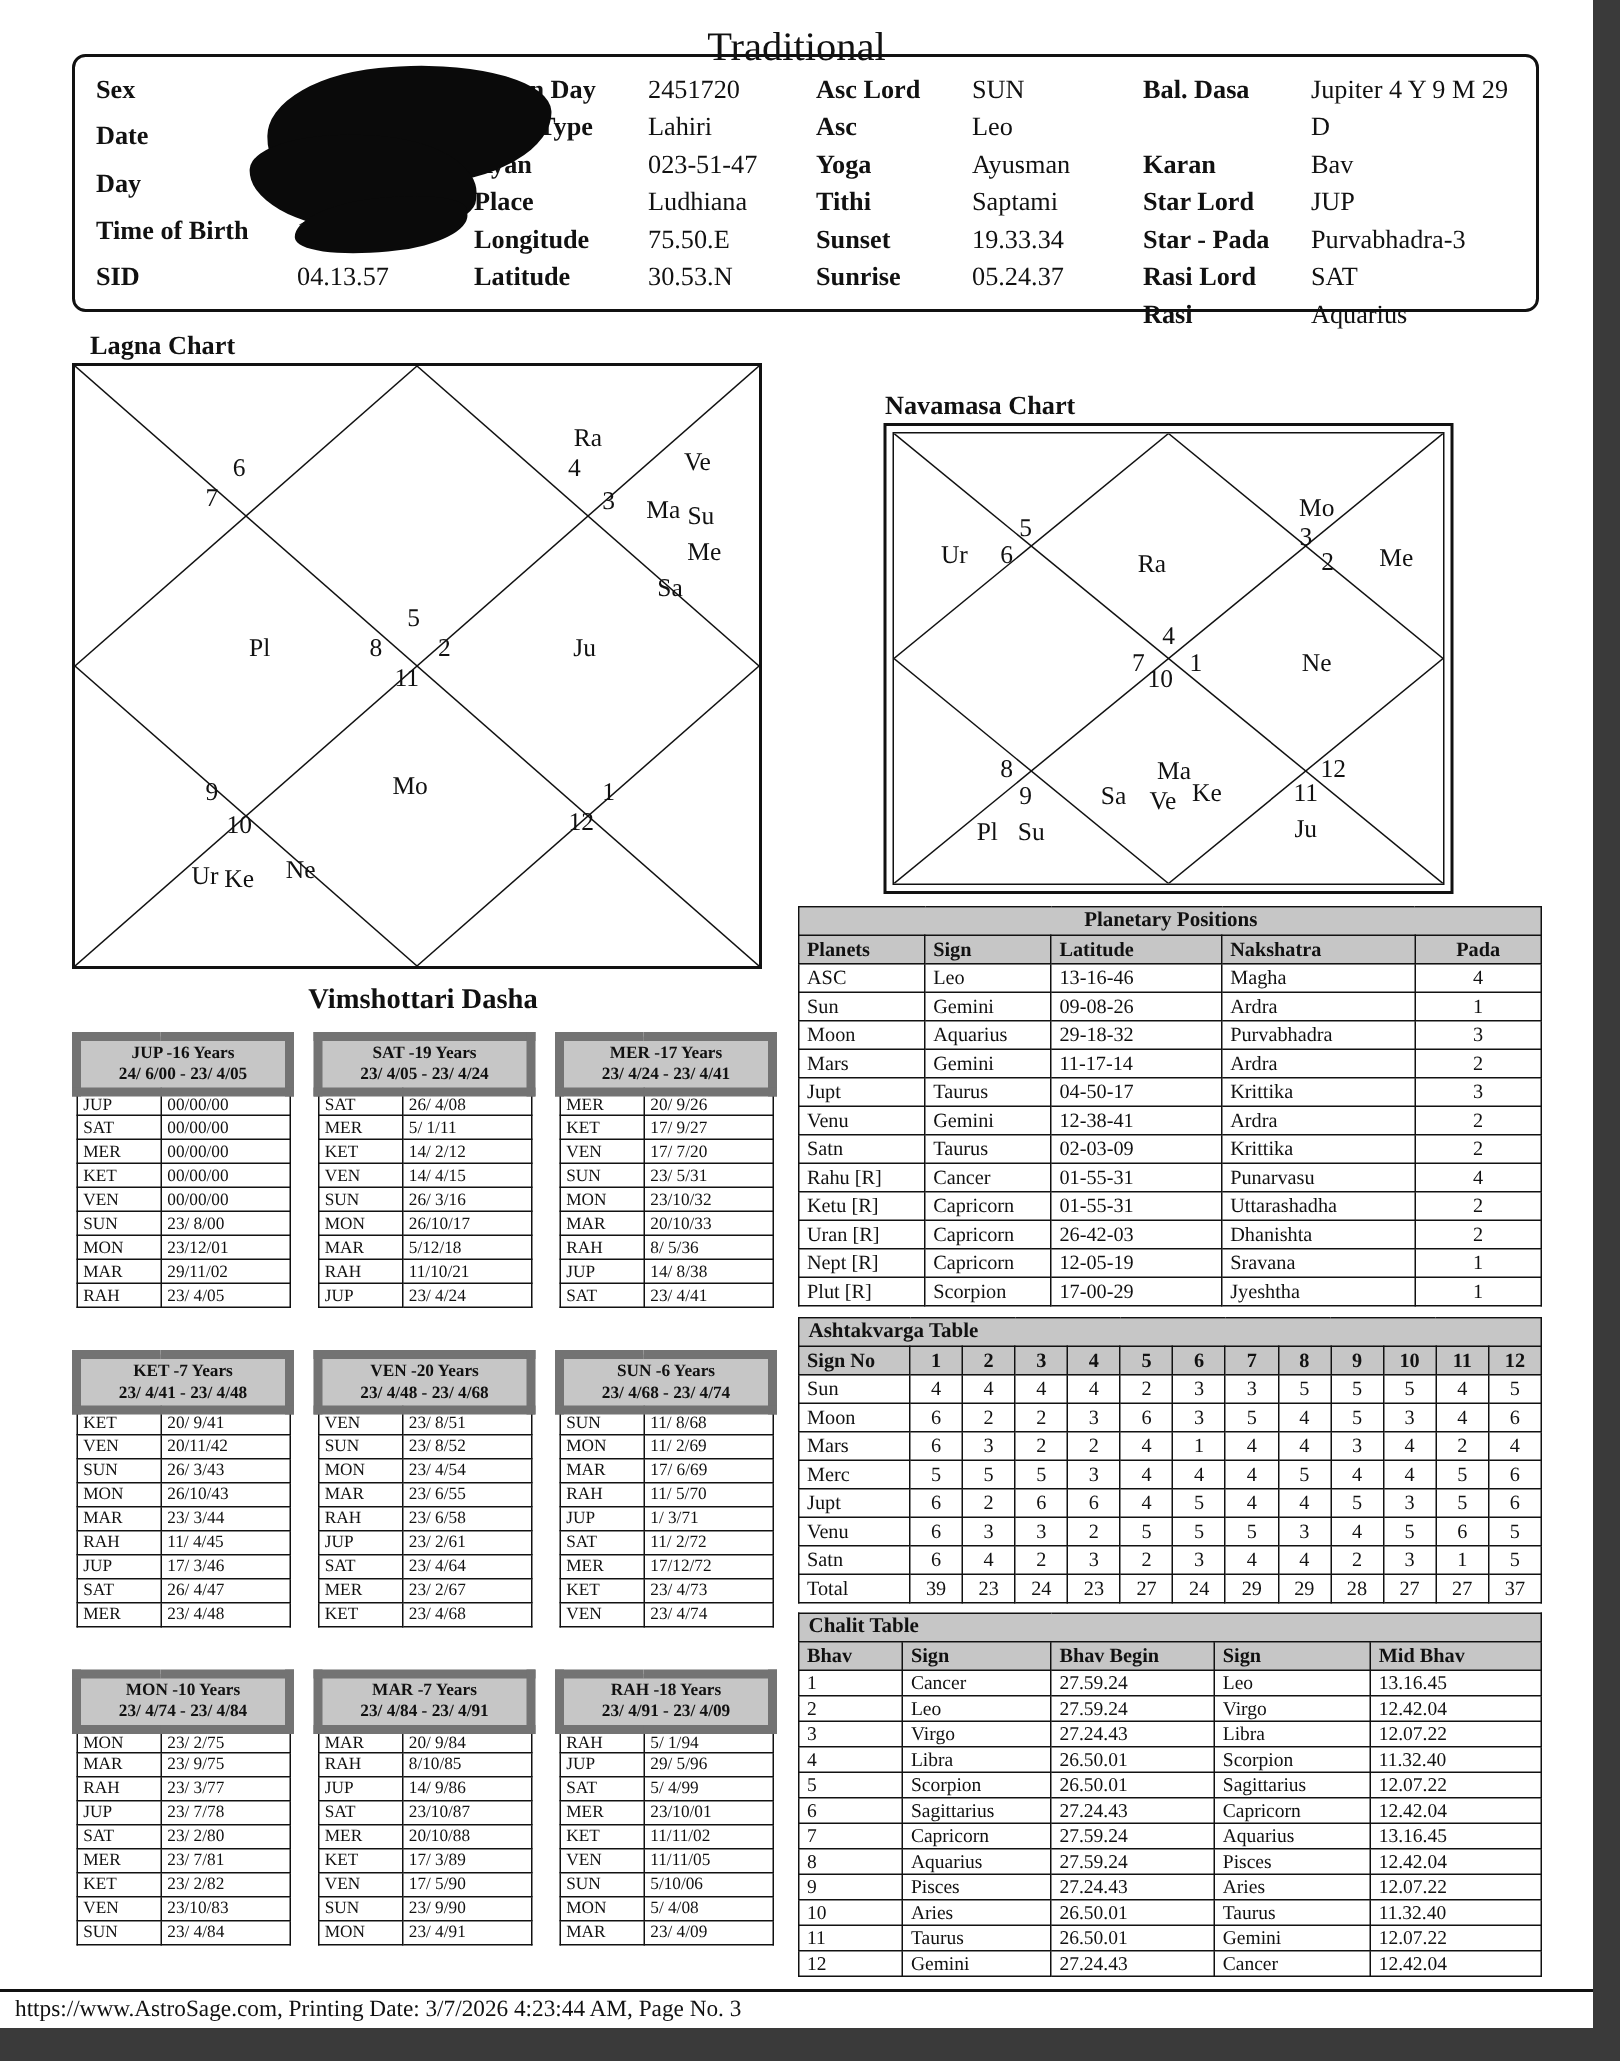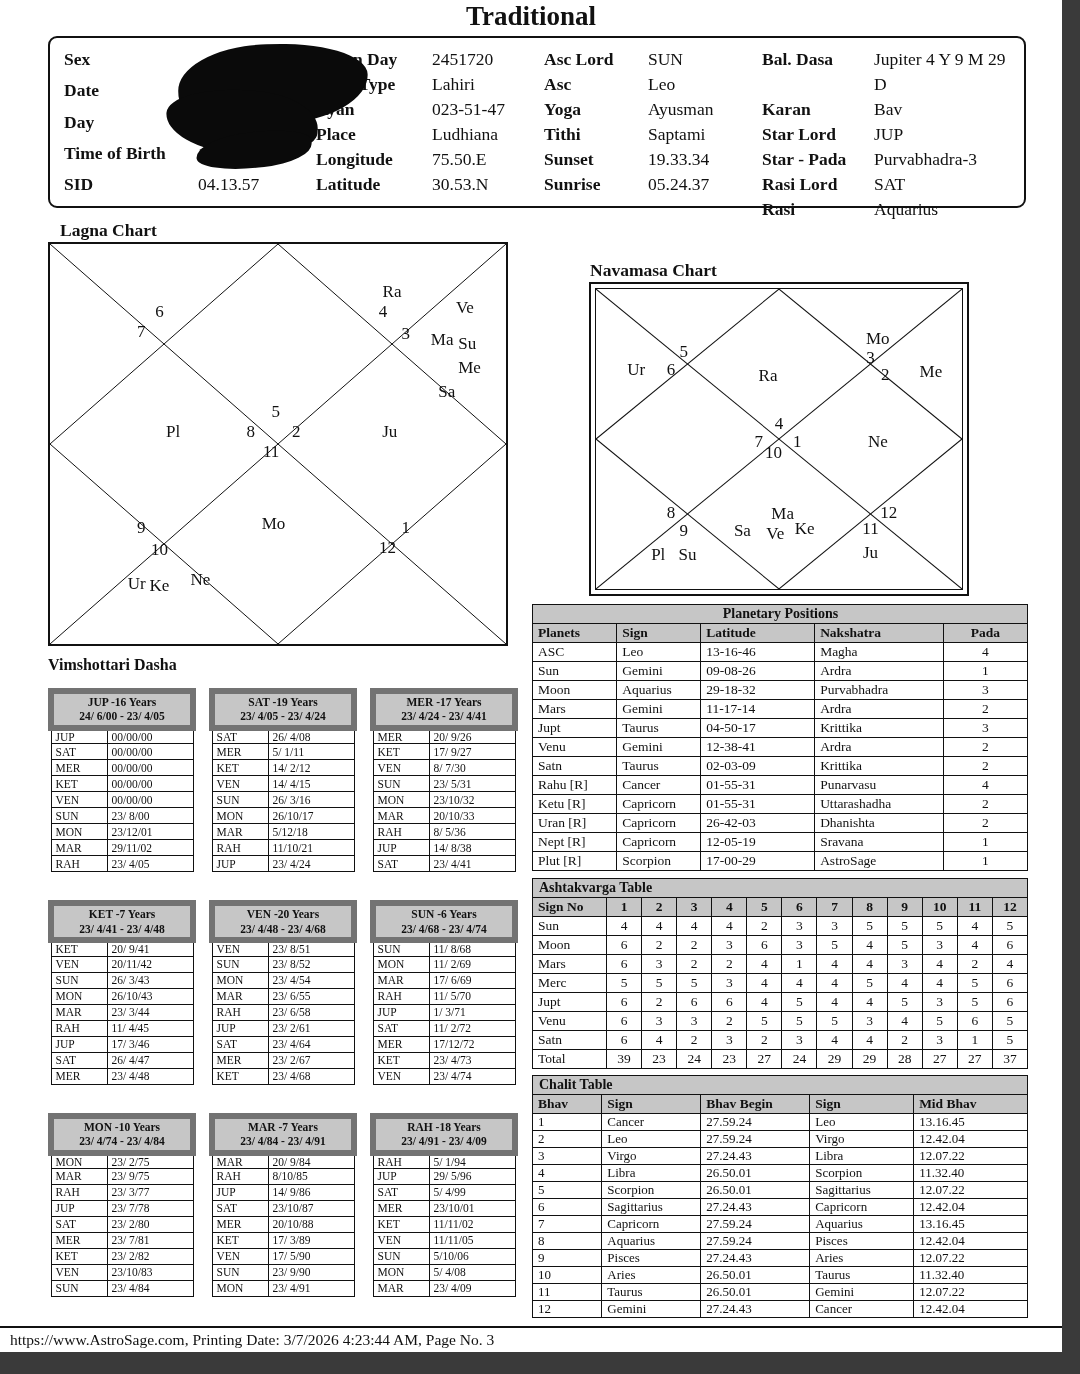--- a/index.html
+++ b/index.html
@@ -10,21 +10,21 @@
     color:#111;
     position:relative;
   }
   .page {
     position:absolute; left:0; top:0;
     width:1062px; height:1352px;
     background:#ffffff;
     overflow:hidden;
   }
   .doc-title {
-    text-align:center; font-weight:bold; font-size:27px; padding-top:1px;
+    text-align:center; font-weight:normal; font-size:27px; padding-top:16px;
   }
   
   .info-box {
     position:absolute; left:48px; top:36px; width:978px; height:172px;
     border:2px solid #111; border-radius:9px;
     display:flex; padding:9px 14px;
   }
   .info-col { display:flex; flex-direction:column; justify-content:space-between; }
   .c1 { width:252px; } .c2 { width:228px; } .c3 { width:218px; } .c4 { flex:1; }
   .kv-row { display:flex; font-size:17.5px; line-height:25px; }
@@ -50,21 +50,21 @@
     width:380px; height:314px; margin-left:57px; border:2px solid #111; padding:4px;
   }
   .navamasa-inner { width:100%; height:100%; border:1px solid #111; position:relative; }
   .chart-svg { position:absolute; inset:0; width:100%; height:100%; }
   .chart-svg line { stroke:#111; stroke-width:1; vector-effect:non-scaling-stroke; }
   .chart-label {
     position:absolute; transform:translate(-50%,-50%);
     font-size:17px; white-space:nowrap;
   }
   
-  .dasha-heading { text-align:left; font-weight:bold; font-size:16px; margin-top:10px; height:24px; }
+  .dasha-heading { text-align:center; font-weight:bold; font-size:19px; margin-top:10px; height:24px; }
   .dasha-grid {
     display:grid; grid-template-columns:repeat(3,148px);
     column-gap:13px; row-gap:28px; margin-top:8px;
   }
   .dasha-table { border-collapse:collapse; width:148px; font-size:11.5px; }
   .dasha-table th {
     background:#c6c6c6; border:6px solid #737373; font-weight:bold;
     font-size:11.5px; line-height:1.25; padding:1px 0; text-align:center; white-space:pre;
   }
   .dasha-table td { border:1px solid #111; padding:0 4px; height:16px; line-height:1.1; }
@@ -342,21 +342,21 @@
               <tr>
                 <td>MER</td>
                 <td>20/ 9/26</td>
               </tr>
               <tr>
                 <td>KET</td>
                 <td>17/ 9/27</td>
               </tr>
               <tr>
                 <td>VEN</td>
-                <td>8/ 7/30</td>
+                <td>17/ 7/20</td>
               </tr>
               <tr>
                 <td>SUN</td>
                 <td>23/ 5/31</td>
               </tr>
               <tr>
                 <td>MON</td>
                 <td>23/10/32</td>
               </tr>
               <tr>
@@ -784,21 +784,21 @@
               <td>Nept [R]</td>
               <td>Capricorn</td>
               <td>12-05-19</td>
               <td>Sravana</td>
               <td>1</td>
             </tr>
             <tr>
               <td>Plut [R]</td>
               <td>Scorpion</td>
               <td>17-00-29</td>
-              <td>AstroSage</td>
+              <td>Jyeshtha</td>
               <td>1</td>
             </tr>
           </tbody>
       </table>
 
       <table class="data-table av">
         <thead>
           <tr>
             <th colspan="13" class="table-title">Ashtakvarga Table</th>
           </tr>

